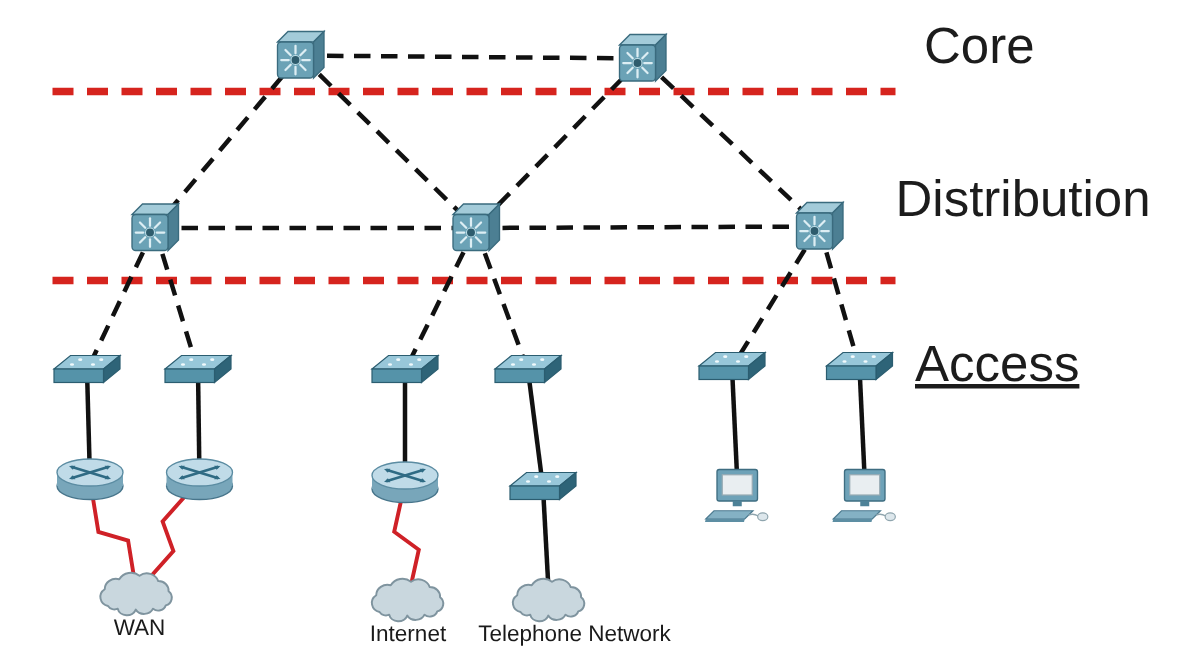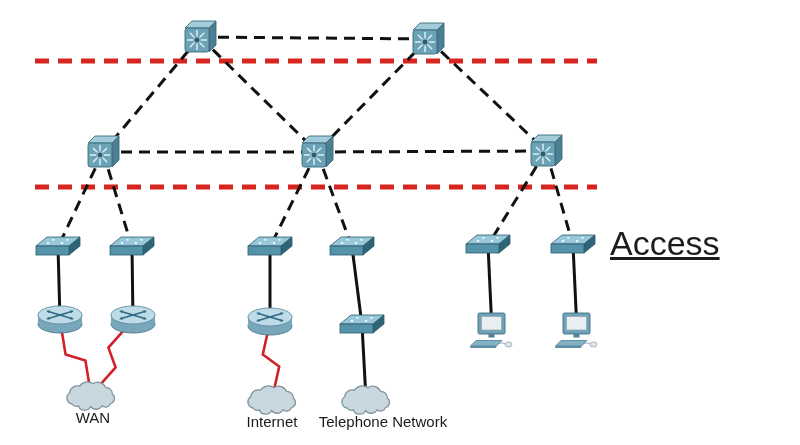--- a/index.html
+++ b/index.html
@@ -148,14 +148,16 @@
         <use href="#icon-cloud" transform="translate(244,383)"></use>
         <use href="#icon-cloud" transform="translate(338,383)"></use>
       </g>
     <g id="node-labels-layer">
         <text x="93" y="423" text-anchor="middle" class="cloud-label">WAN</text>
         <text x="272" y="427" text-anchor="middle" class="cloud-label">Internet</text>
         <text x="383" y="427" text-anchor="middle" class="cloud-label">Telephone Network</text>
       </g>
   </svg>
 
+  <div class="layer-label label-core">Core</div>
+  <div class="layer-label label-distribution">Distribution</div>
   <div class="layer-label label-access">Access</div>
 </div>
 
 </body></html>

